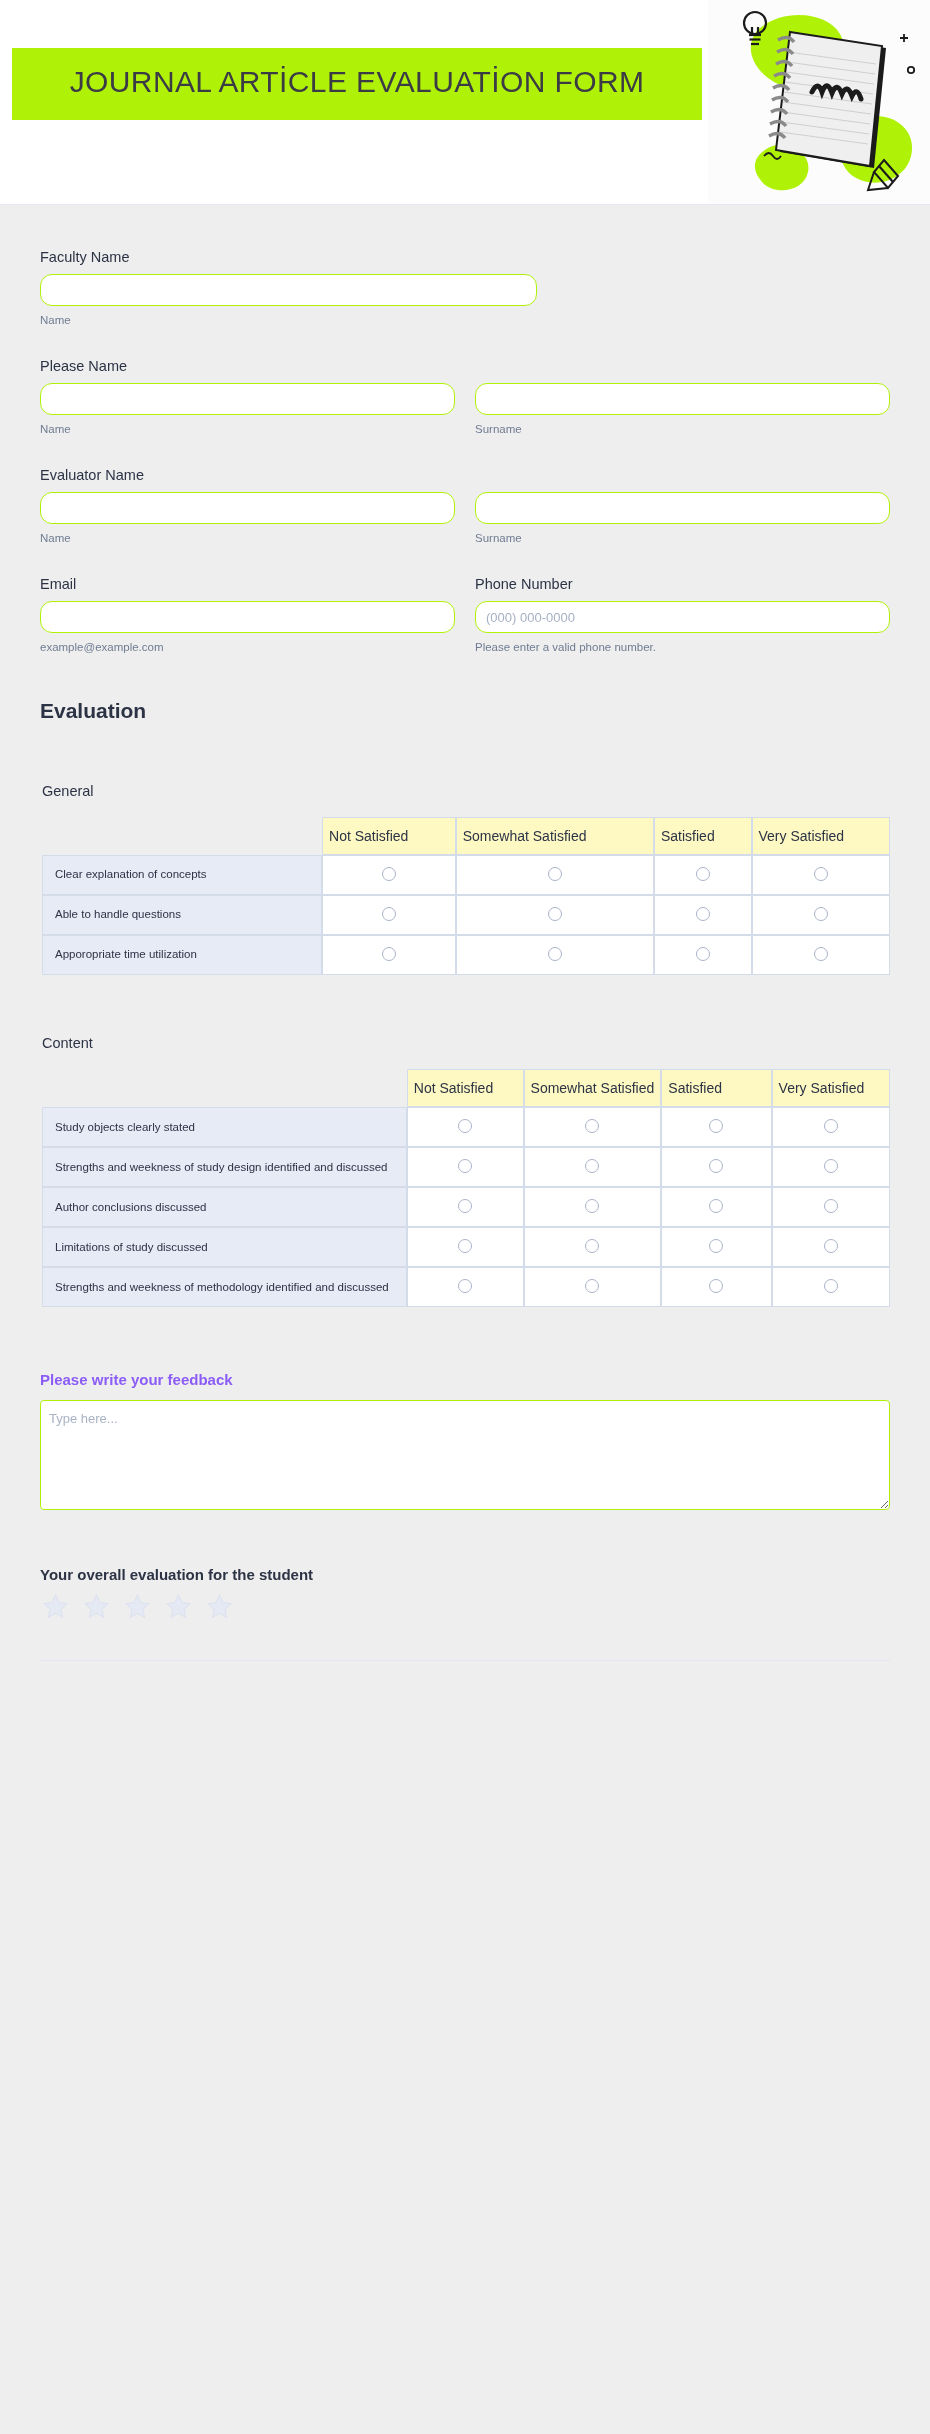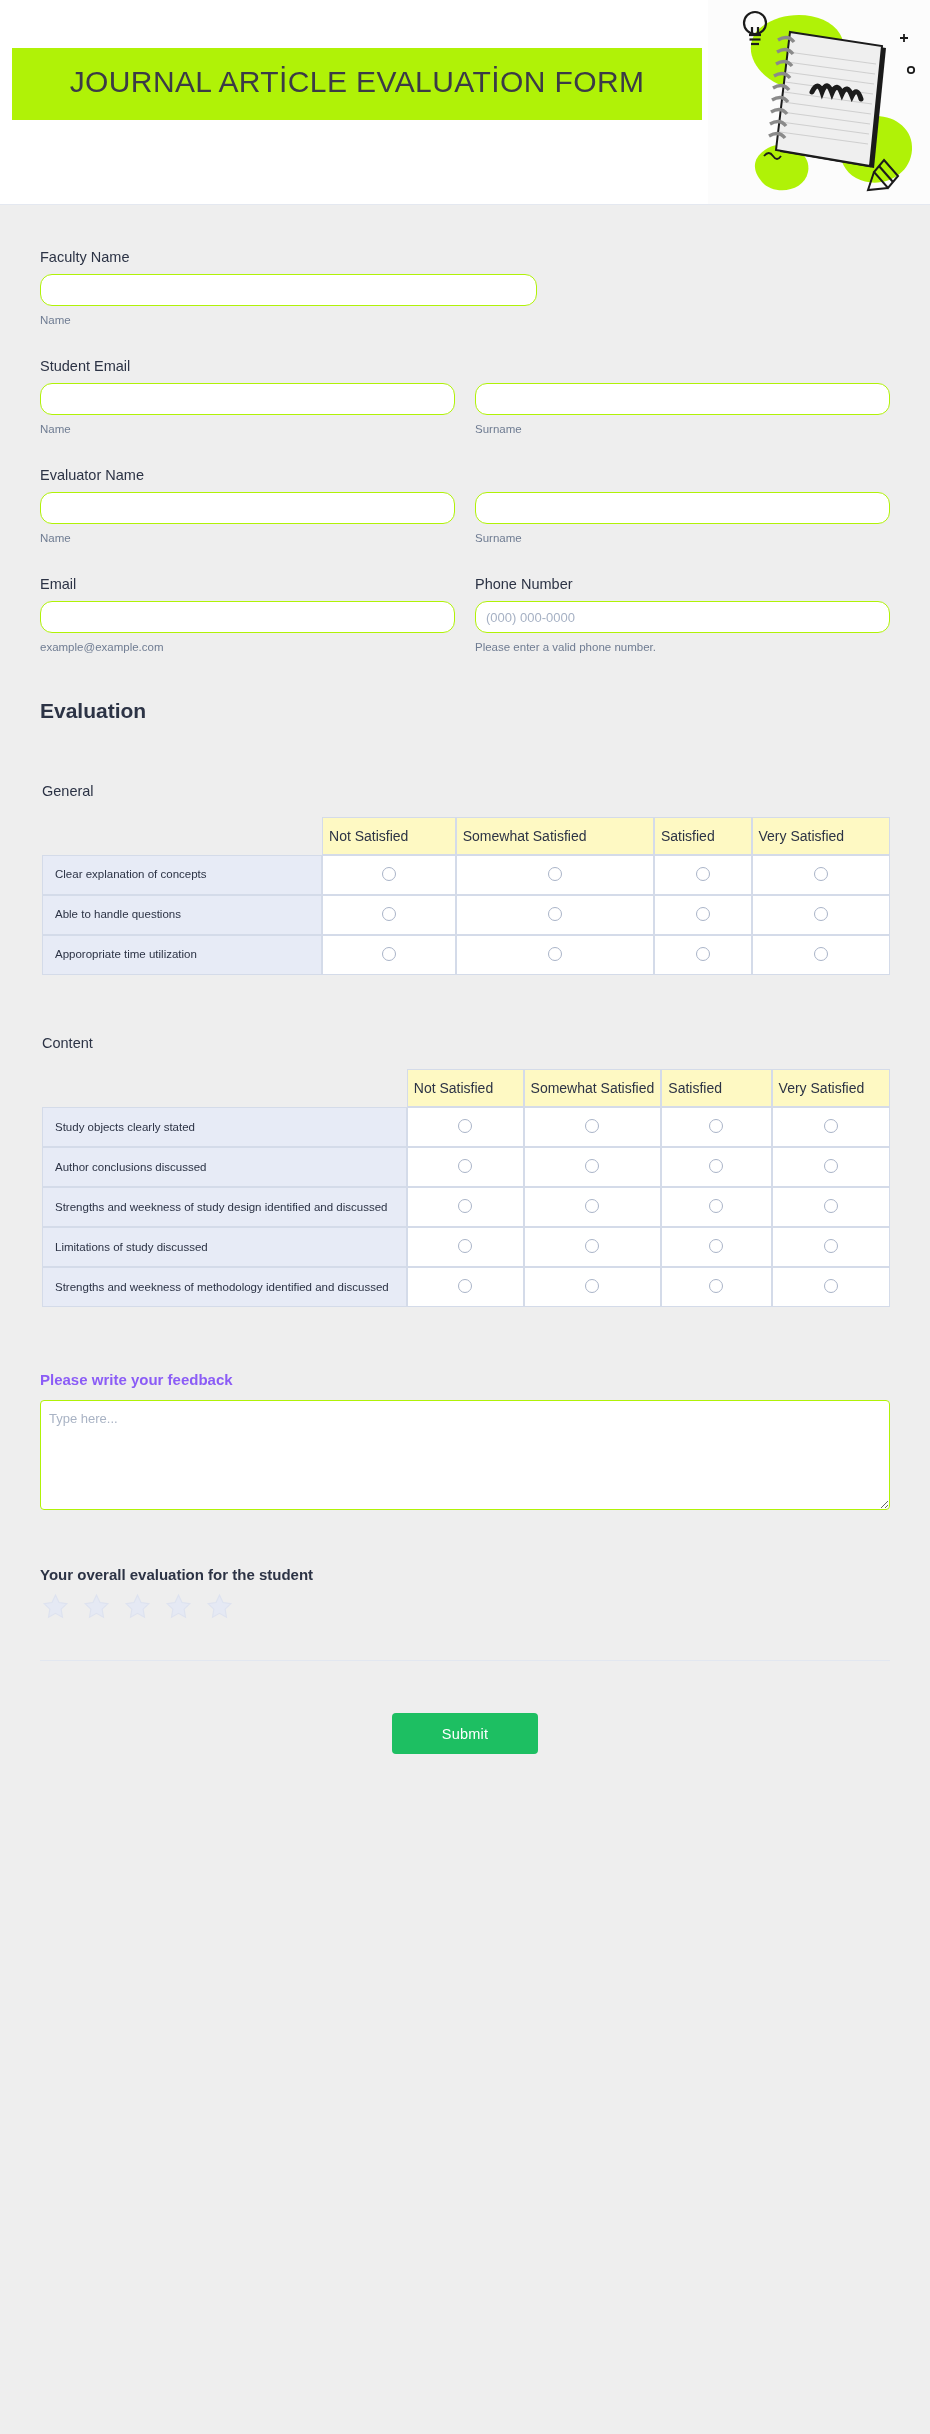--- a/index.html
+++ b/index.html
@@ -329,21 +329,21 @@
 
   <div class="form-body">
 
     <div class="field-block">
       <span class="field-label">Faculty Name</span>
       <input class="input-box wide-input" type="text" placeholder="" style="">
       <span class="sub-label">Name</span>
     </div>
 
     <div class="field-block">
-      <span class="field-label">Student Email</span>
+      <span class="field-label">Please Name</span>
       <div class="two-col">
         <div class="col">
           <input class="input-box" type="text" placeholder="" style="">
           <span class="sub-label">Name</span>
         </div>
         <div class="col">
           <input class="input-box" type="text" placeholder="" style="">
           <span class="sub-label">Surname</span>
         </div>
       </div>
@@ -446,28 +446,28 @@
         </thead>
         <tbody>
           <tr>
             <td class="rowlabel">Study objects clearly stated</td>
             <td class="cell"><span class="radio"></span></td>
             <td class="cell"><span class="radio"></span></td>
             <td class="cell"><span class="radio"></span></td>
             <td class="cell"><span class="radio"></span></td>
           </tr>
           <tr>
+            <td class="rowlabel">Strengths and weekness of study design identified and discussed</td>
+            <td class="cell"><span class="radio"></span></td>
+            <td class="cell"><span class="radio"></span></td>
+            <td class="cell"><span class="radio"></span></td>
+            <td class="cell"><span class="radio"></span></td>
+          </tr>
+          <tr>
             <td class="rowlabel">Author conclusions discussed</td>
-            <td class="cell"><span class="radio"></span></td>
-            <td class="cell"><span class="radio"></span></td>
-            <td class="cell"><span class="radio"></span></td>
-            <td class="cell"><span class="radio"></span></td>
-          </tr>
-          <tr>
-            <td class="rowlabel">Strengths and weekness of study design identified and discussed</td>
             <td class="cell"><span class="radio"></span></td>
             <td class="cell"><span class="radio"></span></td>
             <td class="cell"><span class="radio"></span></td>
             <td class="cell"><span class="radio"></span></td>
           </tr>
           <tr>
             <td class="rowlabel">Limitations of study discussed</td>
             <td class="cell"><span class="radio"></span></td>
             <td class="cell"><span class="radio"></span></td>
             <td class="cell"><span class="radio"></span></td>
@@ -506,17 +506,14 @@
           </svg>
         <svg class="star" width="27" height="27" viewBox="0 0 24 24">
             <path d="M12 1.8l3.1 6.6 7 1-5.1 5 1.2 7.1-6.2-3.4-6.2 3.4 1.2-7.1-5.1-5 7-1z" fill="#e5e9f4" stroke="#dde2ef" stroke-width="1"></path>
           </svg>
       </div>
     </div>
 
     <div class="footer-divider"></div>
   </div>
 
-  <div class="footer">
-    <button class="submit-btn">Submit</button>
-  </div>
 
 </div>
 
 </body></html>

